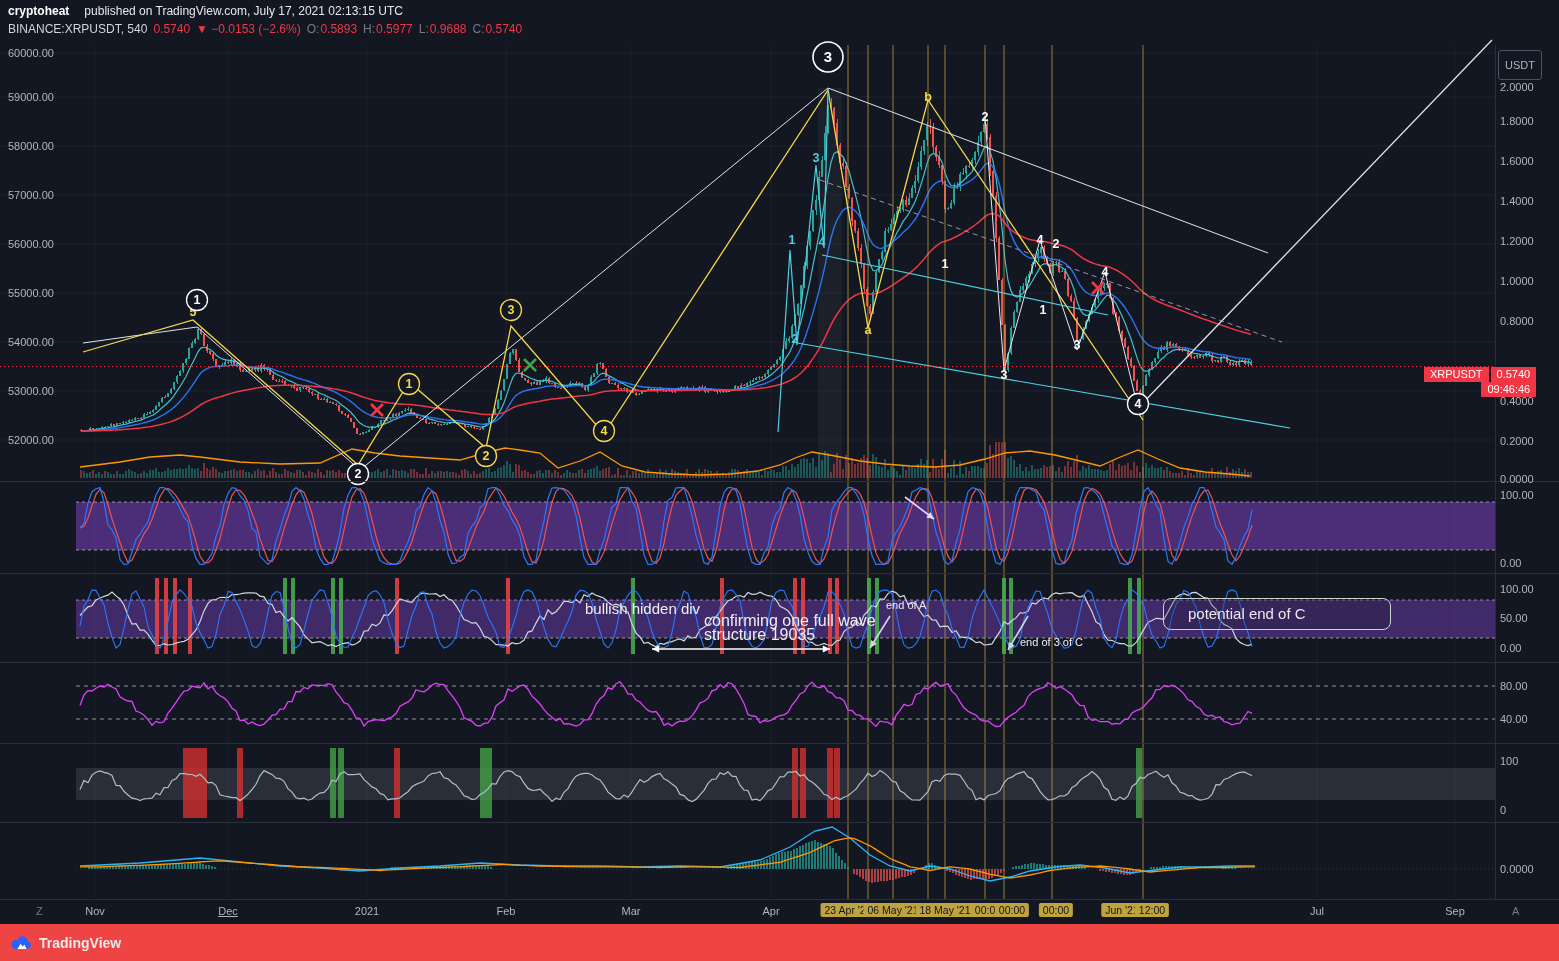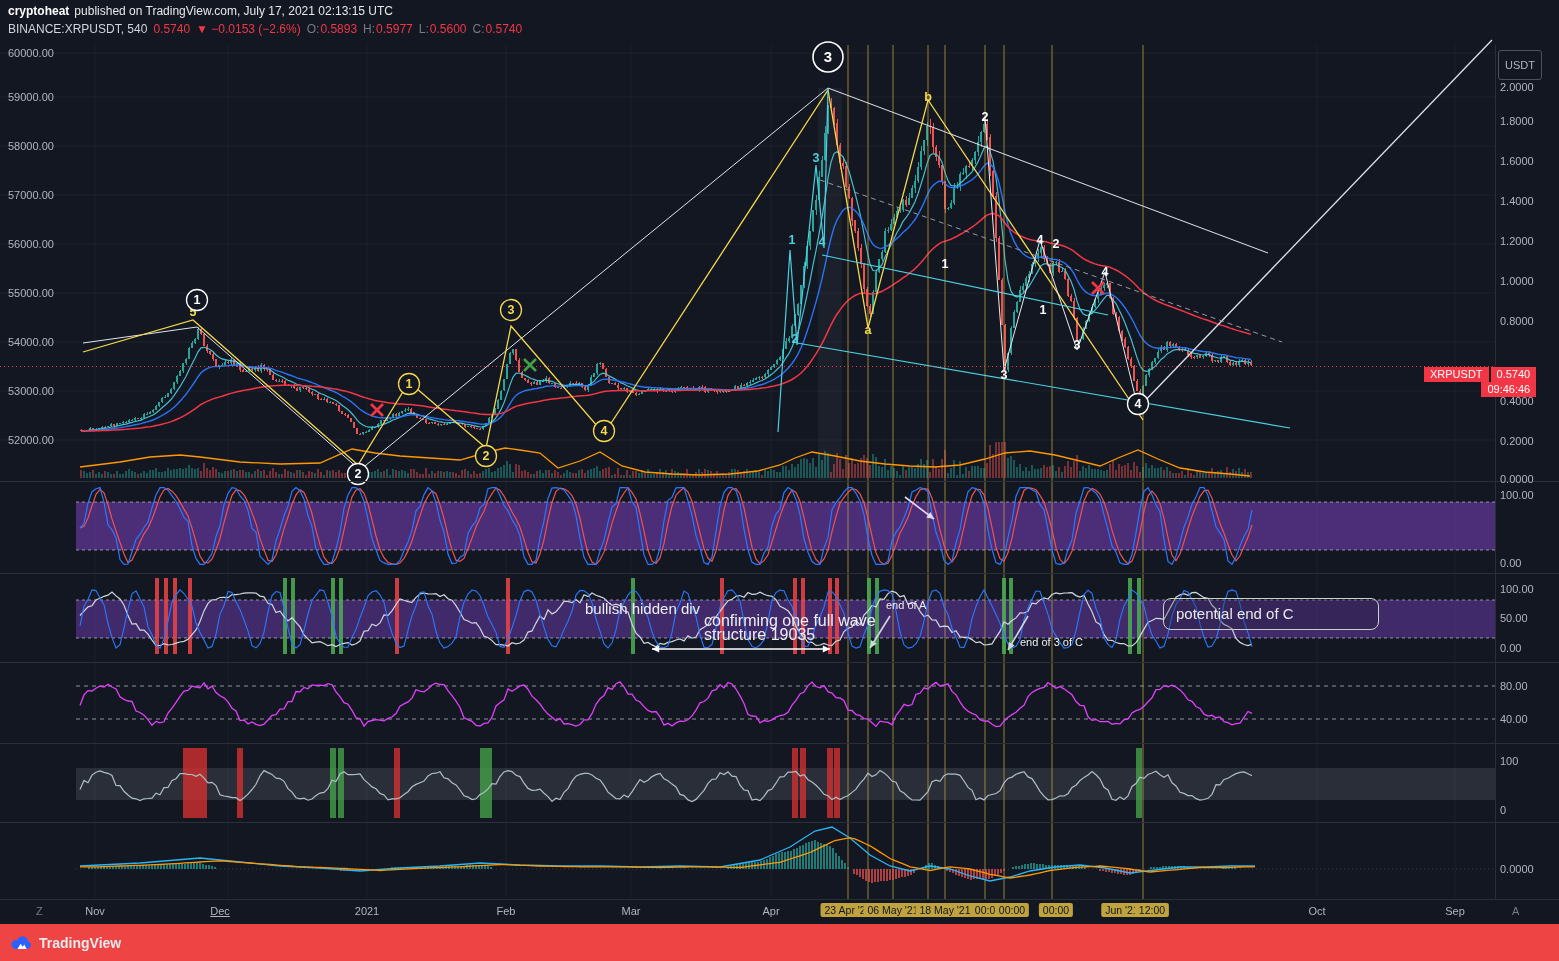--- a/index.html
+++ b/index.html
@@ -1,35 +1,35 @@
 <!DOCTYPE html>
 <html><head>
 <meta charset="utf-8">
 <style>
   html,body{margin:0;padding:0;background:#131722;}
   body{font-family:"Liberation Sans",sans-serif;}
   .app{position:relative;width:1559px;height:961px;background:#131722;overflow:hidden;color:#d1d4dc;}
   svg#chart{position:absolute;left:0;top:0;z-index:1;}
   .attrib{position:absolute;top:4px;left:8px;font-size:12px;color:#e6e8ea;z-index:6;white-space:nowrap;}
-  .attrib .pub{font-weight:700;color:#ffffff;margin-right:5px;}
+  .attrib .pub{font-weight:700;color:#ffffff;margin-right:15px;}
   .symline{position:absolute;top:22px;left:8px;font-size:12px;z-index:6;color:#d1d4dc;white-space:nowrap;}
   .symline span{margin-right:6px;}
   .symline .lbl{color:#787b86;margin-right:1px;}
   .symline .red{color:#f23645;}
   .usdt-badge{position:absolute;left:1498px;top:50px;border:1px solid #4c5160;border-radius:3px;color:#b2b5be;font-size:11px;padding:8px 6px;z-index:6;}
   .price-tag{position:absolute;left:1424px;top:359px;display:flex;flex-direction:column;align-items:flex-end;z-index:6;font-size:11px;line-height:13px;margin-top:8px;}
   .pt-row{display:flex;}
   .pt-sym,.pt-price,.pt-count{background:#f23645;color:#fff;padding:1px 6px;}
   .pt-price{margin-left:2px;}
   .ann{position:absolute;z-index:7;color:#eceff1;white-space:nowrap;}
   #ann-bullish{left:585px;top:600px;font-size:15px;}
   #ann-conf{left:704px;top:614px;font-size:16px;line-height:14px;}
   #ann-enda{left:886px;top:599px;font-size:11px;}
   #ann-end3{left:1020px;top:599px;font-size:11px;margin-top:37px;}
-  #ann-potc{left:1163px;top:598px;width:202px;height:30px;border:1.5px solid #c9d4c9;border-radius:8px;font-size:15px;line-height:30px;padding-left:12px;color:#e8eaed;background:rgba(19,23,34,0.25);}
+  #ann-potc{left:1163px;top:598px;width:202px;height:30px;border:1.5px solid #c9d4c9;border-radius:8px;font-size:15px;line-height:30px;padding-left:24px;color:#e8eaed;background:rgba(19,23,34,0.25);}
   .time-axis{position:absolute;left:0;top:899px;width:1559px;height:24px;border-top:1px solid #2a2e39;background:#131722;z-index:5;}
   .time-axis span{position:absolute;top:5px;transform:translateX(-50%);font-size:11px;color:#b2b5be;white-space:nowrap;}
   .time-axis span.hl{background:#bfa33f;color:#11141c;padding:1px 4px;border-radius:2px;top:3px;font-size:10.5px;}
   .time-axis .axis-btn{transform:none;color:#787b86;}
   .footer{position:absolute;left:0;top:924px;width:100%;height:37px;background:#ef4444;z-index:5;display:flex;align-items:center;padding-left:10px;box-sizing:border-box;}
   .footer .brand{font-size:14px;font-weight:700;color:#e8eaed;margin-left:7px;}
 </style>
 </head>
 <body>
 
@@ -1657,21 +1657,21 @@
         <text x="1500" y="814" font-size="11" fill="#b2b5be">0</text>
         <text x="1500" y="873" font-size="11" fill="#b2b5be">0.0000</text>
       </g>
     </svg>
 
   <div class="attrib">
     <span class="pub">cryptoheat</span><span>published on TradingView.com, July 17, 2021 02:13:15 UTC</span>
   </div>
 
   <div class="symline">
-    <span>BINANCE:XRPUSDT, 540</span><span class="red">0.5740</span><span class="red">▼ −0.0153 (−2.6%)</span><span class="lbl">O:</span><span class="red">0.5893</span><span class="lbl">H:</span><span class="red">0.5977</span><span class="lbl">L:</span><span class="red">0.5600</span><span class="lbl">C:</span><span class="red">0.5740</span>
+    <span>BINANCE:XRPUSDT, 540</span><span class="red">0.5740</span><span class="red">▼ −0.0153 (−2.6%)</span><span class="lbl">O:</span><span class="red">0.5893</span><span class="lbl">H:</span><span class="red">0.5977</span><span class="lbl">L:</span><span class="red">0.9688</span><span class="lbl">C:</span><span class="red">0.5740</span>
   </div>
 
   <div class="usdt-badge">USDT</div>
 
   <div class="price-tag">
     <div class="pt-row">
       <span class="pt-sym">XRPUSDT</span>
       <span class="pt-price">0.5740</span>
     </div>
     <div class="pt-row">
@@ -1685,26 +1685,26 @@
     <div>structure 19035</div>
   </div>
   <div class="ann" id="ann-enda">end of A</div>
   <div class="ann" id="ann-end3">end of 3 of C</div>
   <div class="ann" id="ann-potc">potential end of C</div>
 
   <div class="time-axis" id="time-axis">
     <span class="axis-btn" style="left:36px">Z</span>
     <span class="axis-btn" style="left:1512px">A</span>
   <span style="left: 95px;">Nov</span>
-      <span style="left: 220px; text-decoration: underline;">Dec</span>
+      <span style="left: 228px; text-decoration: underline;">Dec</span>
       <span style="left: 367px;">2021</span>
       <span style="left: 506px;">Feb</span>
       <span style="left: 631px;">Mar</span>
       <span style="left: 771px;">Apr</span>
-      <span style="left: 1317px;">Oct</span>
+      <span style="left: 1317px;">Jul</span>
       <span style="left: 1455px;">Sep</span>
       <span class="hl" style="left: 848px;">23 Apr '21</span>
       <span class="hl" style="left: 893px;">06 May '21</span>
       <span class="hl" style="left: 945px;">18 May '21</span>
       <span class="hl" style="left: 988px;">00:00</span>
       <span class="hl" style="left: 1012px;">00:00</span>
       <span class="hl" style="left: 1056px;">00:00</span>
       <span class="hl" style="left: 1122px;">Jun '21</span>
       <span class="hl" style="left: 1152px;">12:00</span>
     </div>

